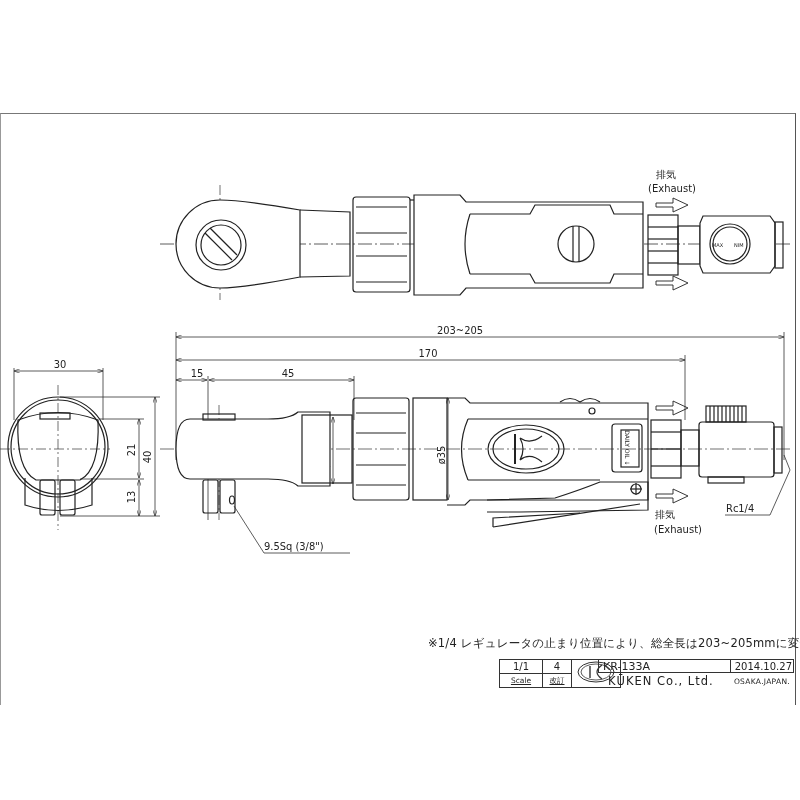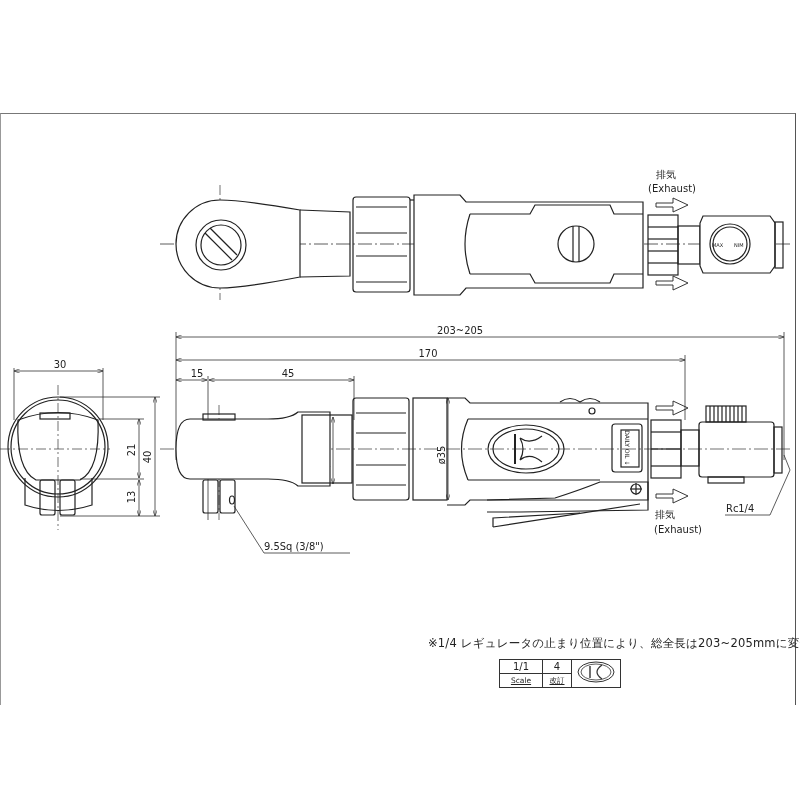--- a/index.html
+++ b/index.html
@@ -232,13 +232,21 @@
           <path d="M26,5 Q16,12 26,19" fill="none" stroke="#333" stroke-width="1.2"></path>
         </svg>
       </td>
     </tr>
     <tr>
       <td class="tb-small">Scale</td>
       <td class="tb-small">改訂</td>
     </tr>
   </tbody>
     </table>
+  <div class="tb-model">
+    <span class="model">KR-133A</span>
+    <span class="date">2014.10.27</span>
+  </div>
+  <div class="tb-company">
+    <span class="company">KŪKEN Co., Ltd.</span>
+    <span class="loc">OSAKA.JAPAN.</span>
+  </div>
 </div>
 
 </body></html>

